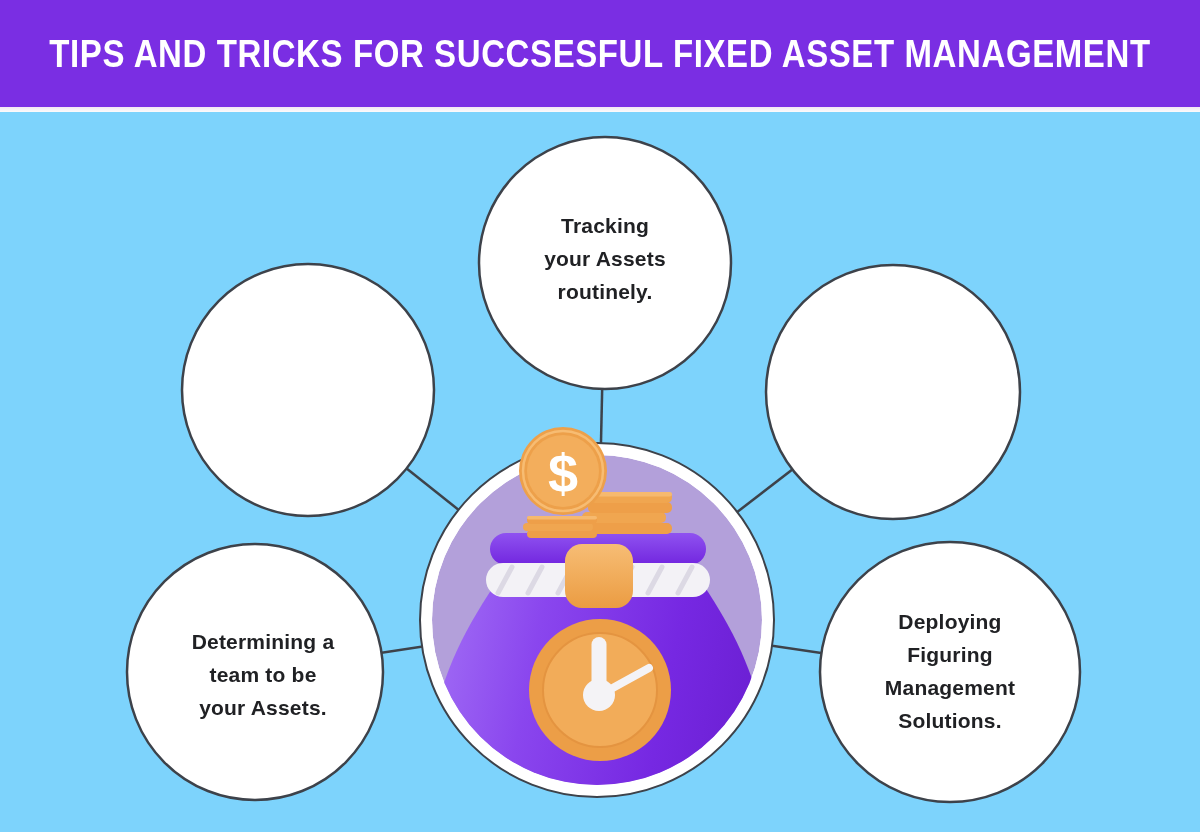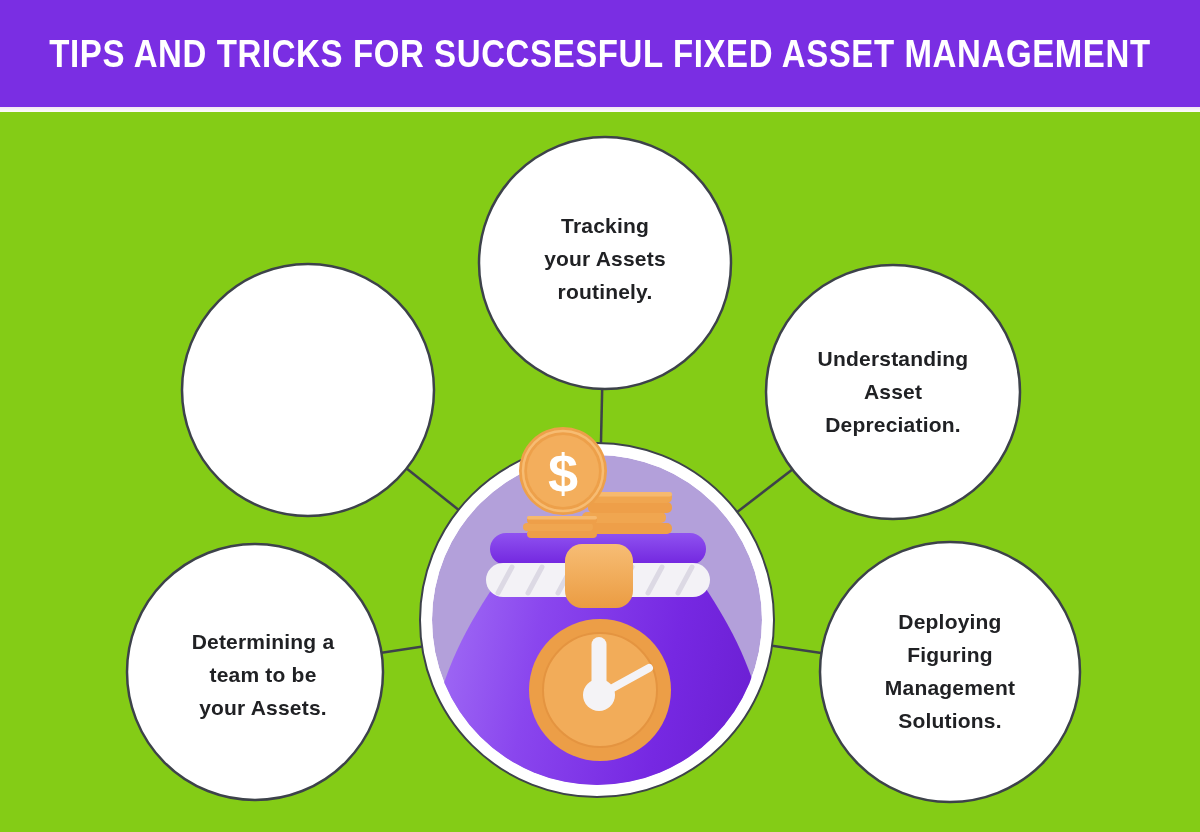--- a/index.html
+++ b/index.html
@@ -1,19 +1,19 @@
 <!DOCTYPE html>
 <html><head>
 <meta charset="utf-8">
 <style>
   html,body{margin:0;padding:0;}
   .page{
     position:relative;
     width:1200px;height:832px;
-    background:#84cc16;
+    background:#7dd3fc;
     overflow:hidden;
     font-family:"Liberation Sans", sans-serif;
   }
   .banner{
     position:absolute;top:0;left:0;
     width:1200px;height:107px;
     background:#7a2ee3;
     display:flex;align-items:center;justify-content:center;
   }
   .banner-title{
@@ -156,25 +156,20 @@
     </g>
   </svg>
 
   <div class="node-label" style="left:605px;top:258px;">
     <span>Tracking</span>
     <span>your Assets</span>
     <span>routinely.</span>
   </div>
 
 
-  <div class="node-label" style="left:893px;top:391px;">
-    <span>Understanding</span>
-    <span>Asset</span>
-    <span>Depreciation.</span>
-  </div>
 
   <div class="node-label" style="left:255px;top:674px;margin-left:8px;">
     <span>Determining a</span>
     <span>team to be</span>
     <span>your Assets.</span>
   </div>
 
   <div class="node-label" style="left:950px;top:671px;">
     <span>Deploying</span>
     <span>Figuring</span>

